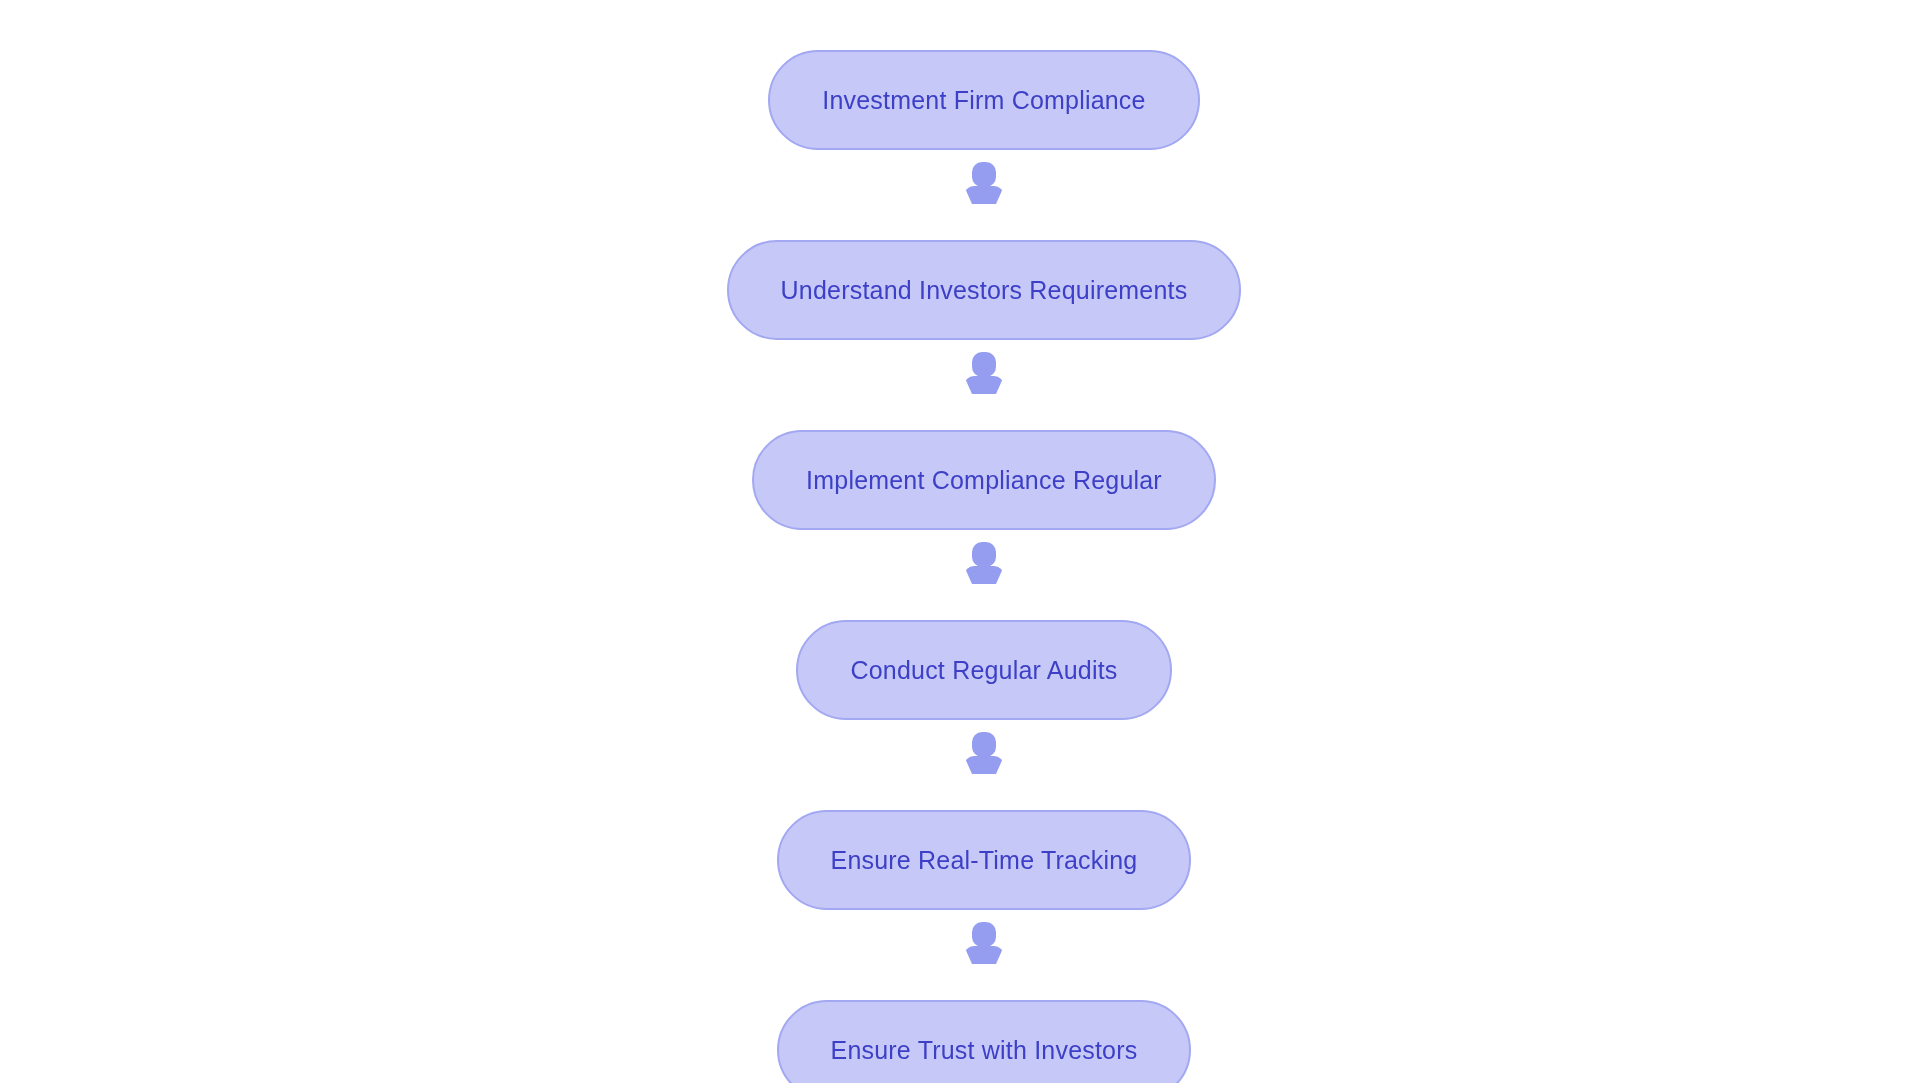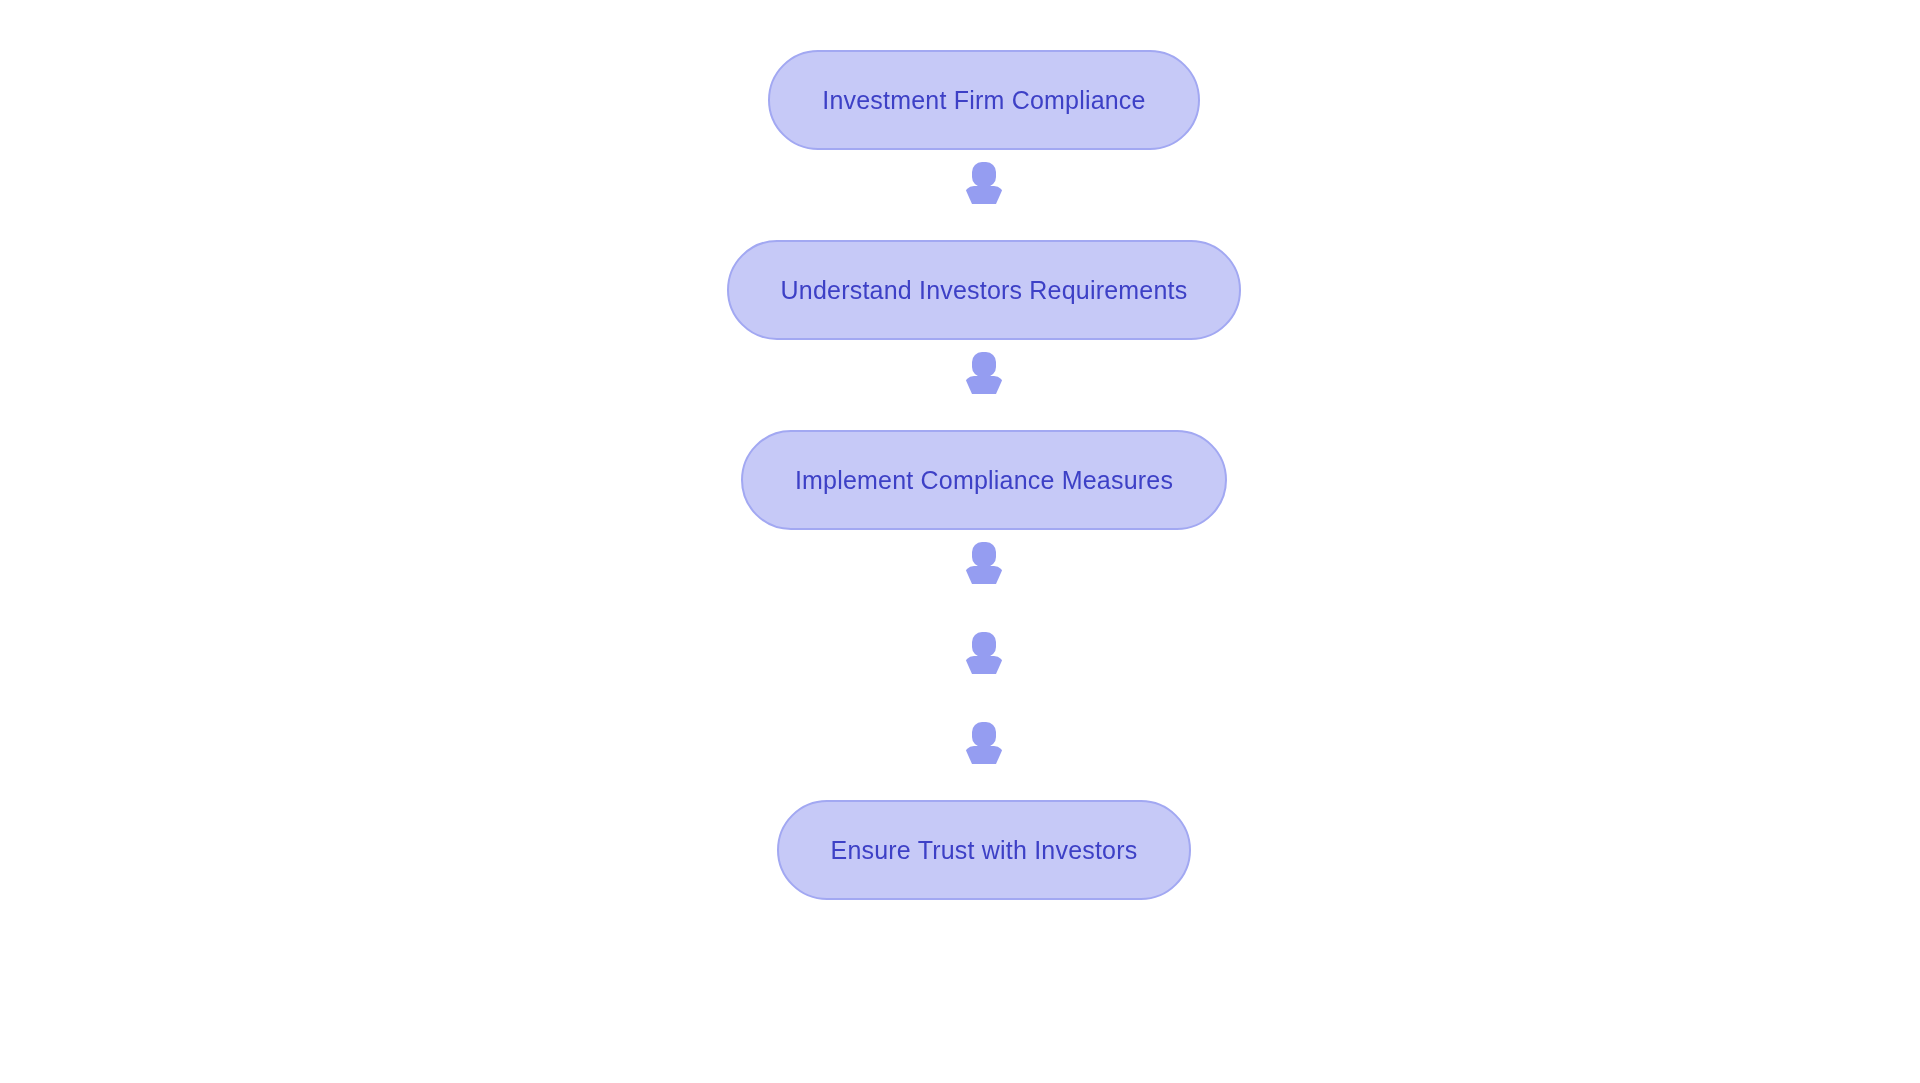--- a/index.html
+++ b/index.html
@@ -87,34 +87,40 @@
   <div class="node">
     <span class="node-label">Understand Investors Requirements</span>
   </div>
 
   <div class="arrow">
     <div class="arrow-line"></div>
     <div class="arrow-head"></div>
   </div>
 
   <div class="node">
-    <span class="node-label">Implement Compliance Measures</span>
+    <span class="node-label">Implement Compliance Regular</span>
   </div>
 
   <div class="arrow">
     <div class="arrow-line"></div>
     <div class="arrow-head"></div>
   </div>
 
+  <div class="node">
+    <span class="node-label">Conduct Regular Audits</span>
+  </div>
 
   <div class="arrow">
     <div class="arrow-line"></div>
     <div class="arrow-head"></div>
   </div>
 
+  <div class="node">
+    <span class="node-label">Ensure Real-Time Tracking</span>
+  </div>
 
   <div class="arrow">
     <div class="arrow-line"></div>
     <div class="arrow-head"></div>
   </div>
 
   <div class="node">
     <span class="node-label">Ensure Trust with Investors</span>
   </div>
 </div>

